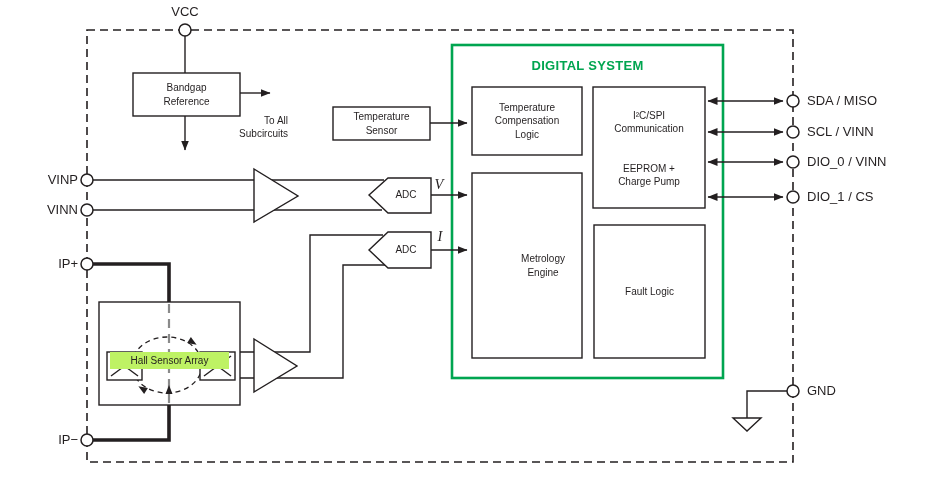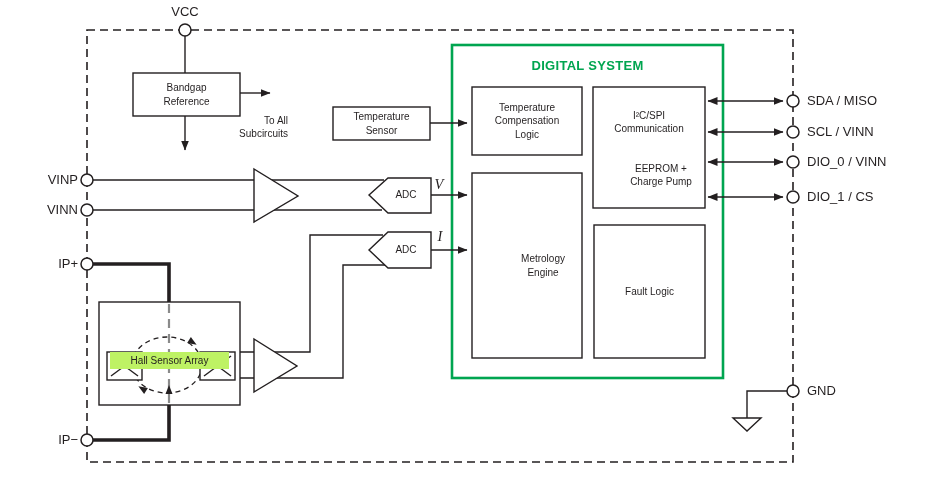--- a/index.html
+++ b/index.html
@@ -123,21 +123,21 @@
   <div class="txt r" style="left:196px;top:110px;width:92px;height:34px;">To All
 Subcircuits</div>
   <div class="txt" style="left:333px;top:107px;width:97px;height:33px;">Temperature
 Sensor</div>
   <div class="txt green-title" style="left:452px;top:58px;width:271px;height:16px;">DIGITAL SYSTEM</div>
   <div class="txt" style="left:472px;top:87px;width:110px;height:68px;">Temperature
 Compensation
 Logic</div>
   <div class="txt" style="left:593px;top:102px;width:112px;height:40px;">I²C/SPI
 Communication</div>
-  <div class="txt" style="left:593px;top:155px;width:112px;height:40px;padding-left:12px;">EEPROM +
+  <div class="txt" style="left:593px;top:155px;width:112px;height:40px;">EEPROM +
 Charge Pump</div>
   <div class="txt" style="left:472px;top:173px;width:110px;height:185px;padding-left:16px;">Metrology
 Engine</div>
   <div class="txt" style="left:594px;top:225px;width:111px;height:133px;">Fault Logic</div>
   <div class="txt whitebg" style="left:110px;top:308px;width:119px;height:17px;">Hall Sensor Array</div>
   <div class="txt" style="left:380px;top:185px;width:52px;height:20px;">ADC</div>
   <div class="txt" style="left:380px;top:240px;width:52px;height:20px;">ADC</div>
   <div class="txt serif" style="left:430px;top:176px;width:18px;height:17px;">V</div>
   <div class="txt serif" style="left:431px;top:228px;width:18px;height:17px;">I</div>
 

